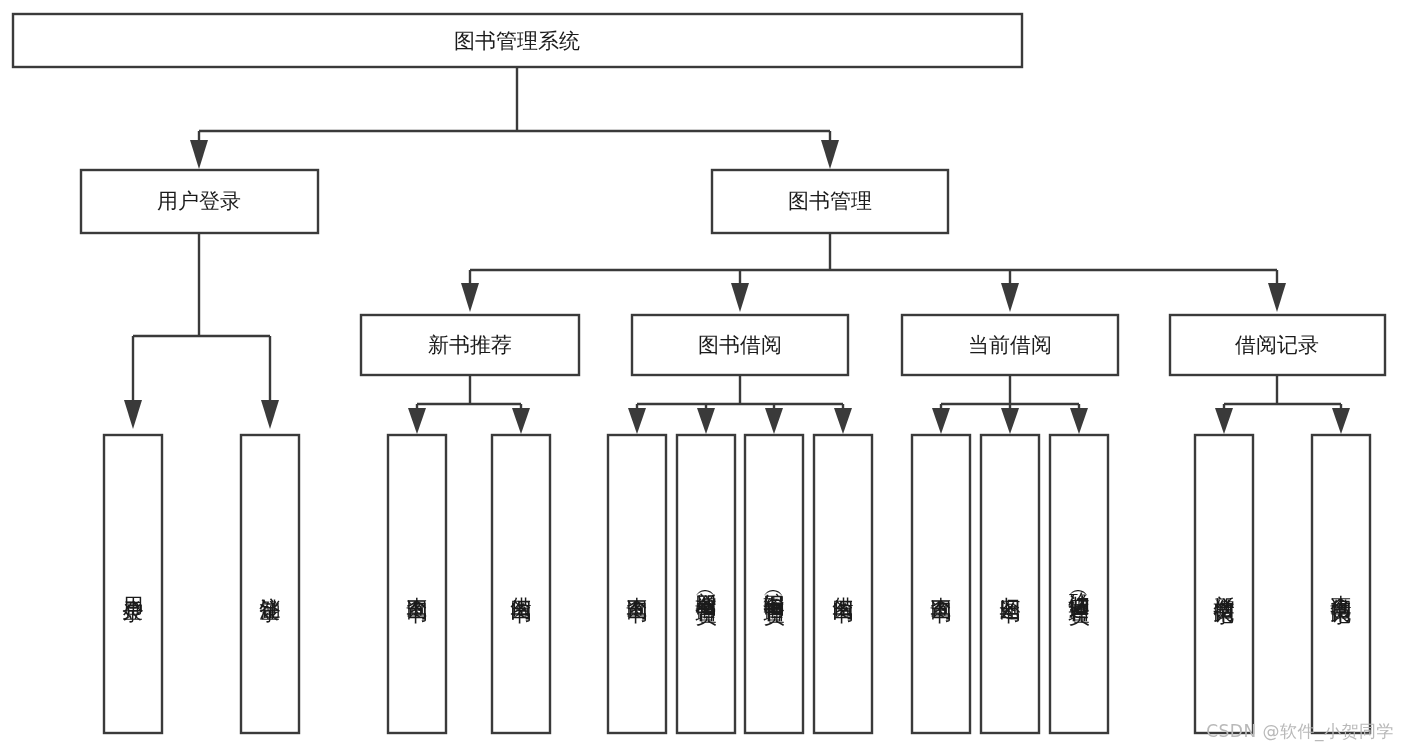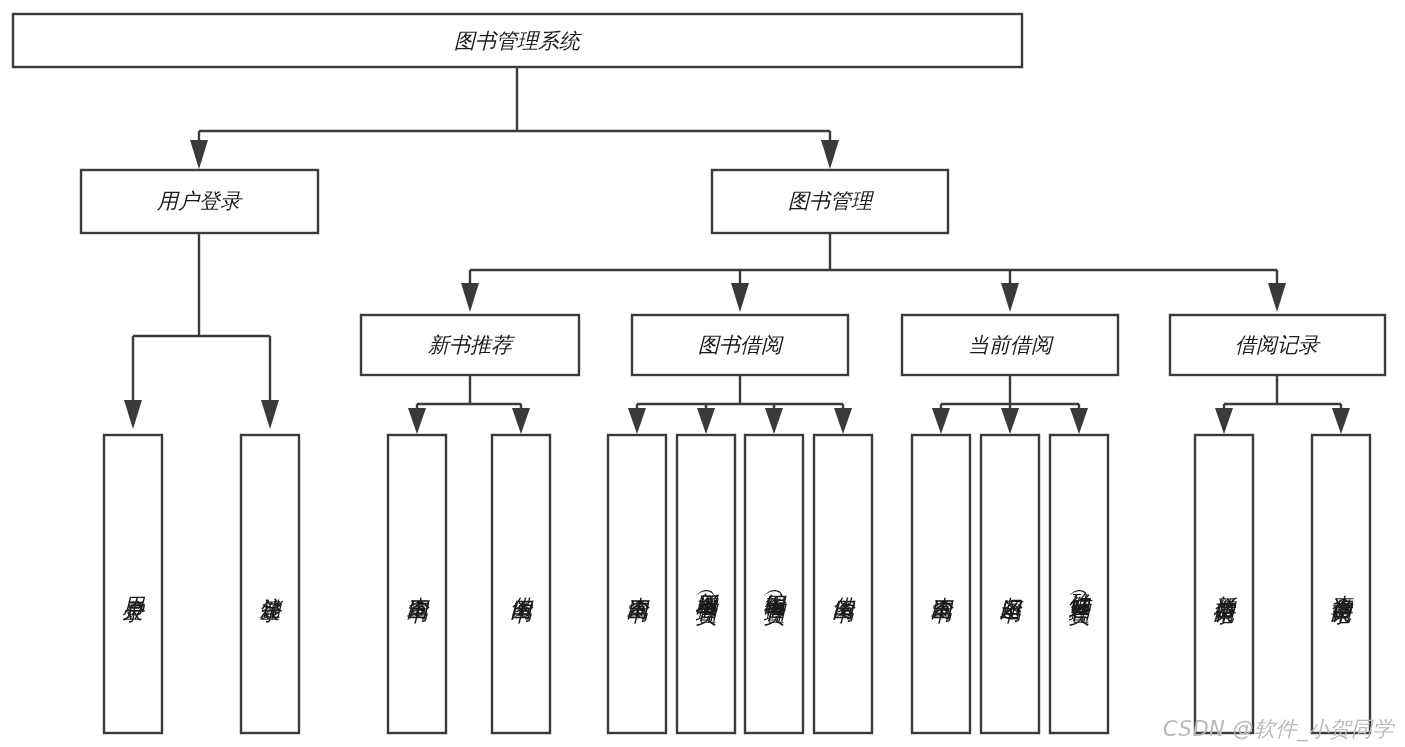--- a/index.html
+++ b/index.html
@@ -10,21 +10,20 @@
   }
   body {
     font-family: "DejaVu Sans", "Liberation Sans", sans-serif;
   }
   #diagram-root {
     position: relative;
     width: 1402px;
     height: 747px;
     background: #ffffff;
     overflow: hidden;
-    font-style: italic;
   }
   svg#flow-svg {
     position: absolute;
     left: 0;
     top: 0;
     width: 1405px;
     height: 747px;
     display: block;
   }
   .node-box {
@@ -63,21 +62,21 @@
     justify-content: center;
     text-align: center;
     white-space: nowrap;
     pointer-events: none;
   }
   .watermark {
     position: absolute;
     right: 8px;
     bottom: 4px;
     font-family: "DejaVu Sans", "Liberation Sans", sans-serif;
-    font-size: 21px;
+    font-size: 17px;
     color: #b9b9b9;
     letter-spacing: 0.5px;
     white-space: nowrap;
   }
 </style>
 </head>
 <body>
 
 <div id="diagram-root">
 

